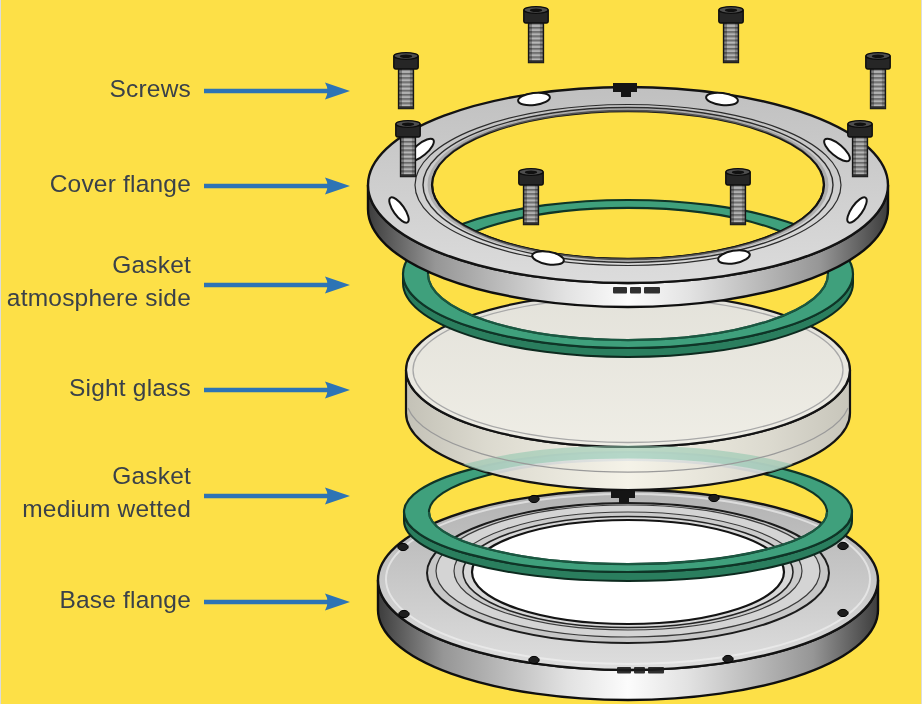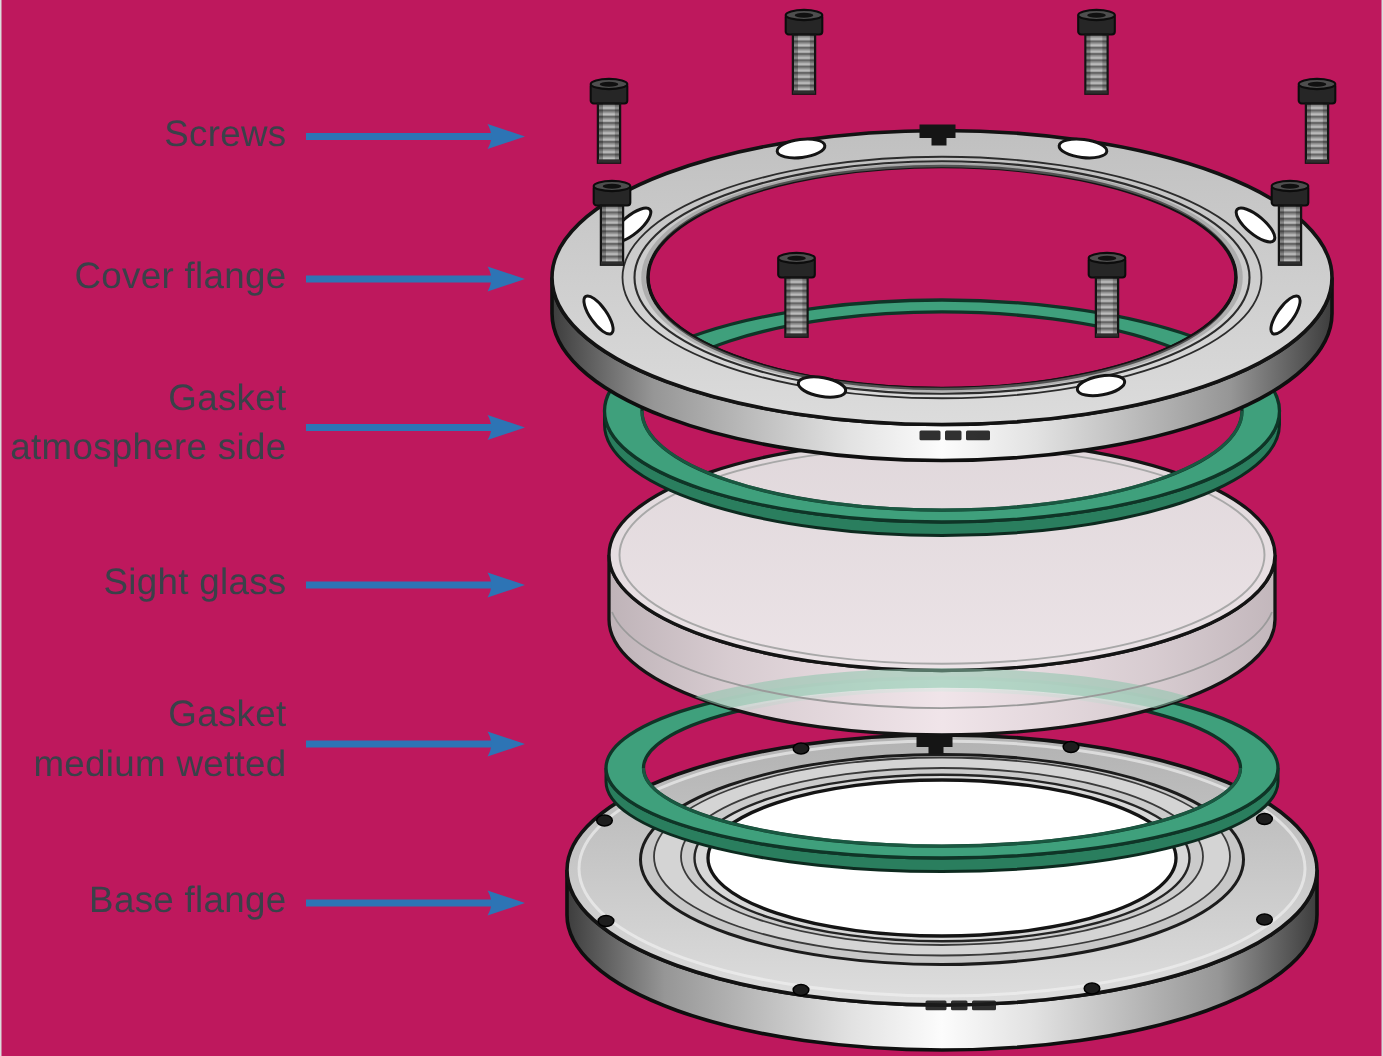--- a/index.html
+++ b/index.html
@@ -1,19 +1,19 @@
 <!DOCTYPE html>
 <html><head>
 <meta charset="utf-8">
 <style>
   html,body{margin:0;padding:0;background:#ffffff;}
   .stage{
     position:relative;
     width:922px;height:704px;
-    background:#be185d;
+    background:#fde047;
     border-left:1px solid #dcdcdc;
     border-right:1px solid #dcdcdc;
     box-sizing:border-box;
     overflow:hidden;
     font-family:"Liberation Sans", sans-serif;
   }
   svg{display:block;}
   .lbl{
     font-family:"Liberation Sans", sans-serif;
     font-size:24.5px;

